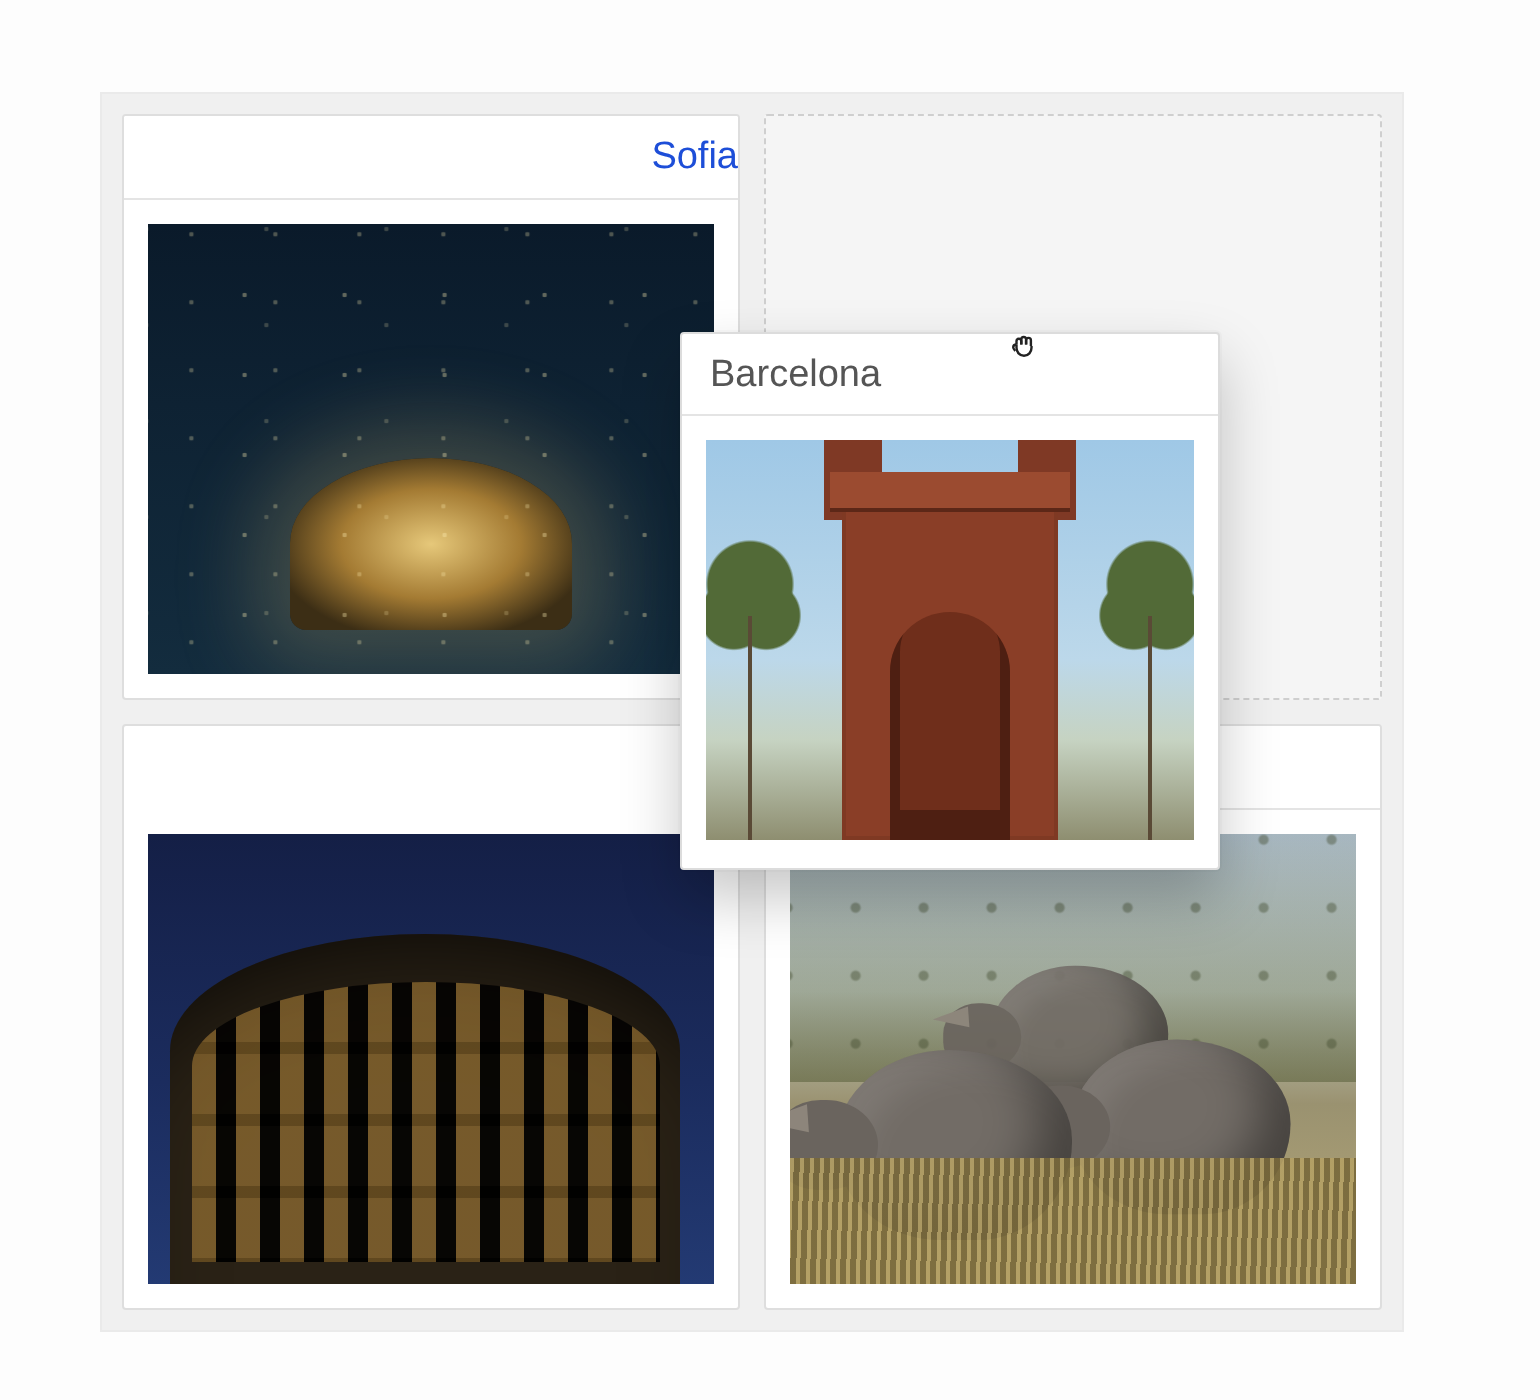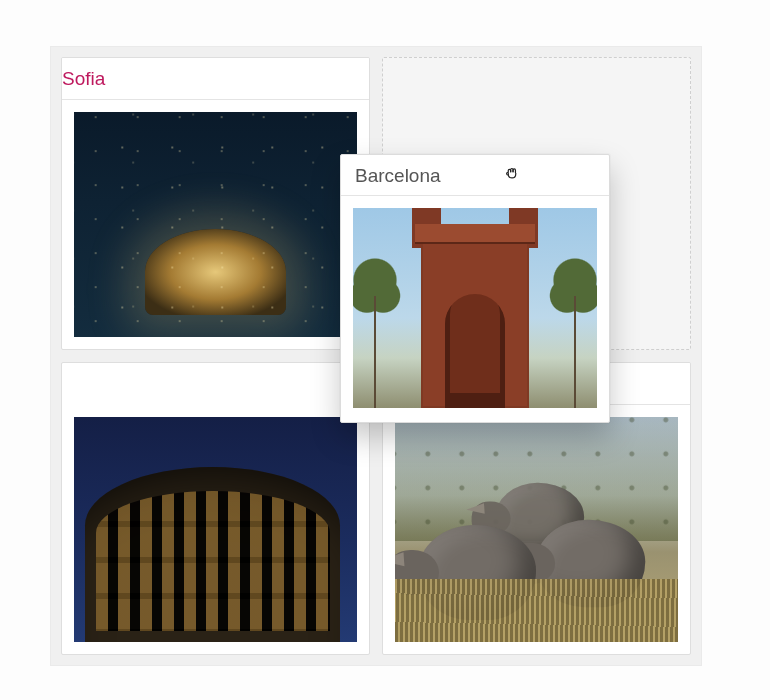--- a/index.html
+++ b/index.html
@@ -34,23 +34,23 @@
     position: relative;
     overflow: hidden;
   }
   .slot.empty {
     background: #f5f5f5;
     border: 1px dashed #cfcfcf;
   }
   .slot-title {
     height: 42px;
     line-height: 42px;
-    text-align: left;
+    text-align: right;
     font-size: 19px;
-    color: #be185d;
+    color: #1d4ed8;
     border-bottom: 1px solid #e4e4e4;
     background: #fff;
   }
   .slot-img {
     position: absolute;
     left: 12px;
     right: 12px;
     top: 54px;
     bottom: 12px;
     border-radius: 0;
@@ -275,21 +275,21 @@
           <div class="rh r3"></div>
           <div class="rh r2"></div>
           <div class="rh r1"></div>
           <div class="grass"></div>
         </div>
       </div>
     </div>
 
   </div>
 
-  <div class="floating-card" style="left: 340px; top: 154px;">
+  <div class="floating-card" style="left: 340px; top: 166px;">
     <div class="fc-title">Barcelona</div>
     <div class="fc-body">
       <div class="fc-img">
         <div class="barca">
           <div class="palmL"></div>
           <div class="palmR"></div>
           <div class="turret tL"></div>
           <div class="turret tR"></div>
           <div class="arch"></div>
         </div>

